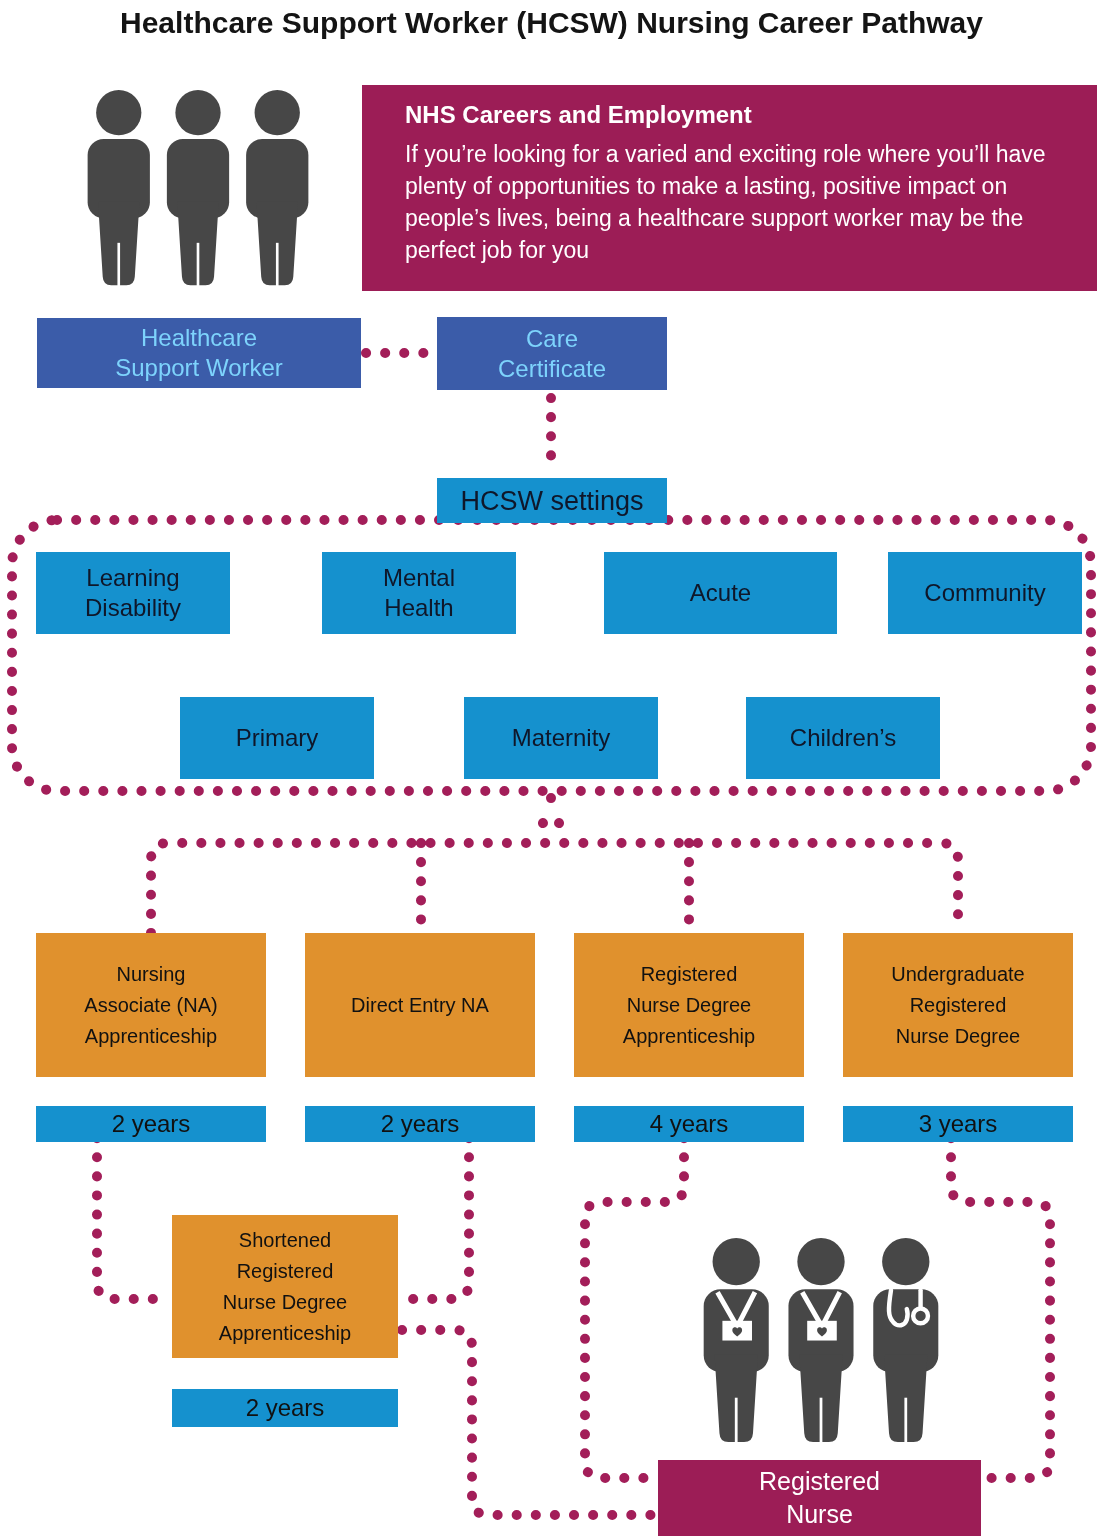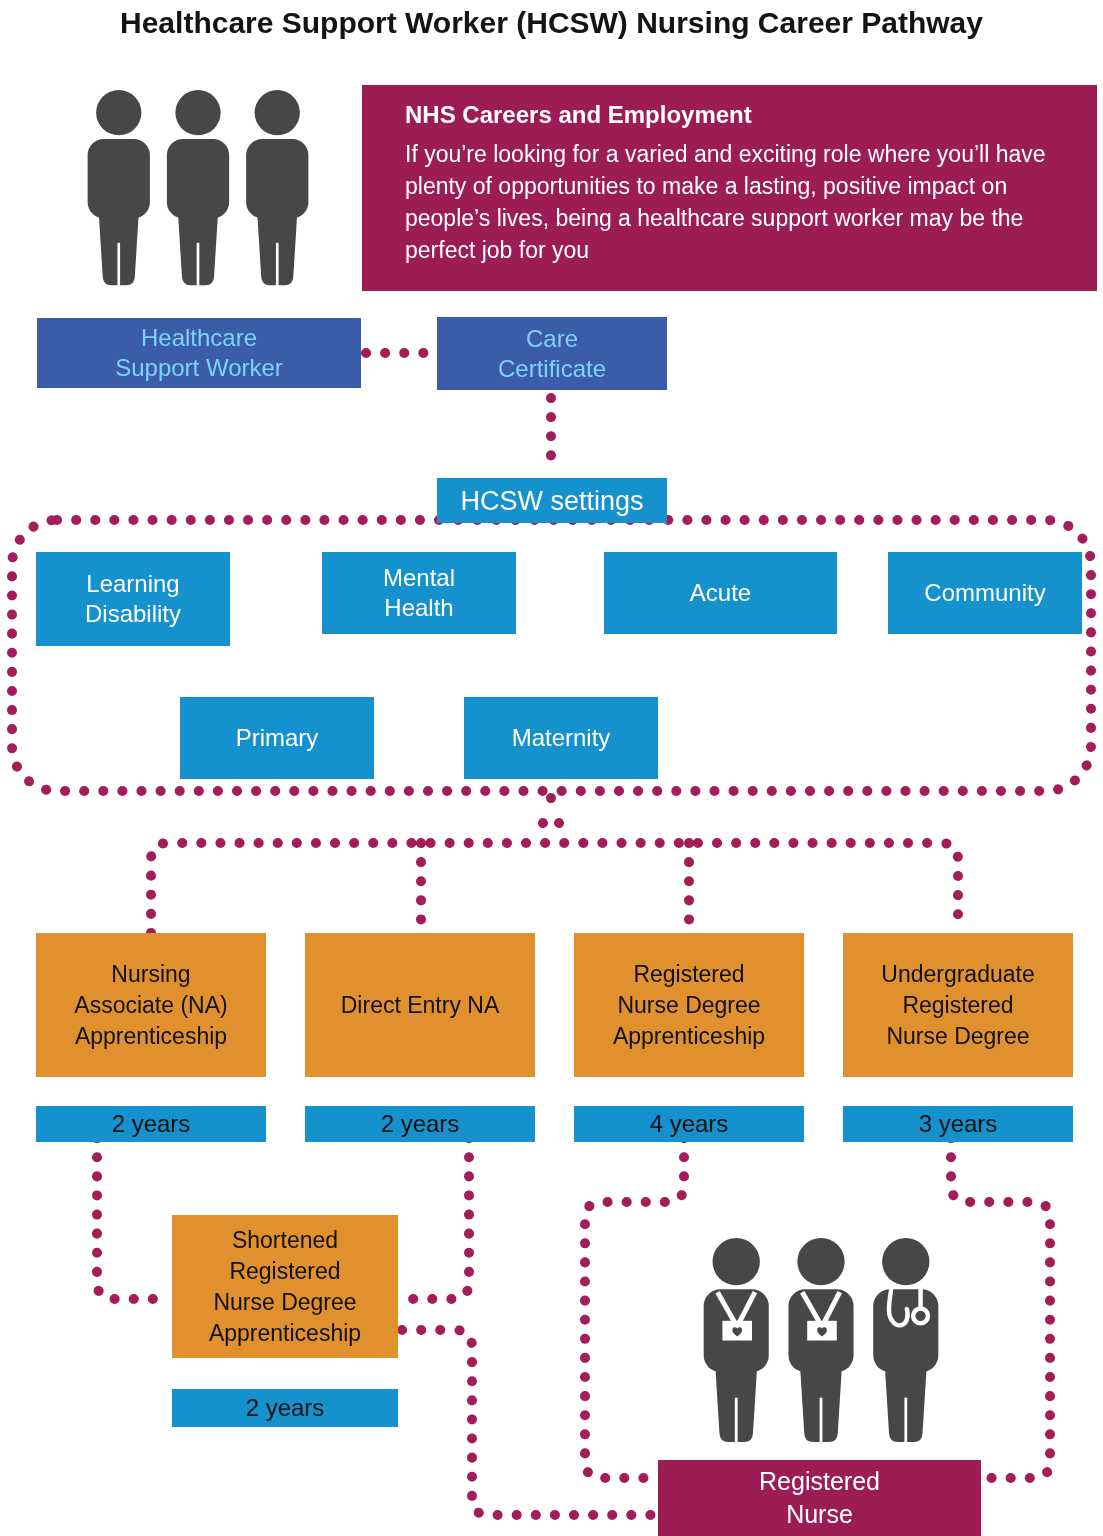--- a/index.html
+++ b/index.html
@@ -18,22 +18,22 @@
     position:absolute;left:0;top:6px;width:1103px;text-align:center;z-index:2;
     font-size:30px;font-weight:bold;color:#141414;letter-spacing:0px;
   }
   .info-panel{
     position:absolute;left:362px;top:85px;width:735px;height:206px;z-index:2;
     background:#9c1d56;color:#ffffff;box-sizing:border-box;padding:16px 36px 0 43px;
   }
   .info-heading{font-size:24px;font-weight:bold;margin:0 0 9px 0;}
   .info-body{font-size:23px;line-height:32px;margin:0;}
   .box-navy{background:#3b5ca9;color:#7dd3fc;font-size:24px;line-height:30px;}
-  .box-cyan{background:#1591ce;color:#ffffff;font-size:24px;line-height:30px;}
-  .box-orange{background:#e0912d;color:#111111;font-size:23px;line-height:31px;}
+  .box-cyan{background:#1591ce;color:#0f172a;font-size:24px;line-height:30px;}
+  .box-orange{background:#e0912d;color:#111111;font-size:20px;line-height:31px;}
   .box-year{background:#1591ce;color:#111111;font-size:24px;margin-top:24px;}
   .box-maroon{background:#9c1d56;color:#ffffff;font-size:25px;line-height:33px;}
   .settings-title{font-size:27px;}
 </style>
 </head>
 <body>
 
 <div class="canvas">
 
   <svg id="connectors" width="1103" height="1536" viewBox="0 0 1103 1536" fill="none" stroke="#a31e59" stroke-width="10" stroke-linecap="round" stroke-dasharray="0.1 19">
@@ -82,29 +82,30 @@
     <p class="info-heading">NHS Careers and Employment</p>
     <p class="info-body">If you’re looking for a varied and exciting role where you’ll have plenty of opportunities to make a lasting, positive impact on people’s lives, being a healthcare support worker may be the perfect job for you</p>
   </div>
 
   <div class="box box-navy lbl" style="left:37px;top:318px;width:324px;height:70px">Healthcare
 Support Worker</div>
   <div class="box box-navy lbl" style="left:437px;top:317px;width:230px;height:73px">Care
 Certificate</div>
   <div class="box box-cyan settings-title" style="left:437px;top:478px;width:230px;height:45px">HCSW settings</div>
 
-  <div class="box box-cyan lbl" style="left:36px;top:552px;width:194px;height:94px">Learning
+  <div class="box box-cyan lbl" style="left:36px;top:552px;width:194px;height:82px">Learning
 Disability</div>
   <div class="box box-cyan lbl" style="left:322px;top:552px;width:194px;height:82px">Mental
 Health</div>
   <div class="box box-cyan lbl" style="left:604px;top:552px;width:233px;height:82px">Acute</div>
   <div class="box box-cyan lbl" style="left:888px;top:552px;width:194px;height:82px">Community</div>
 
   <div class="box box-cyan lbl" style="left:180px;top:697px;width:194px;height:82px">Primary</div>
   <div class="box box-cyan lbl" style="left:464px;top:697px;width:194px;height:82px">Maternity</div>
+  <div class="box box-cyan lbl" style="left:746px;top:697px;width:194px;height:82px">Children’s</div>
 
   <div class="box box-orange lbl" style="left:36px;top:933px;width:230px;height:144px">Nursing
 Associate (NA)
 Apprenticeship</div>
   <div class="box box-orange lbl" style="left:305px;top:933px;width:230px;height:144px">Direct Entry NA</div>
   <div class="box box-orange lbl" style="left:574px;top:933px;width:230px;height:144px">Registered
 Nurse Degree
 Apprenticeship</div>
   <div class="box box-orange lbl" style="left:843px;top:933px;width:230px;height:144px">Undergraduate
 Registered

